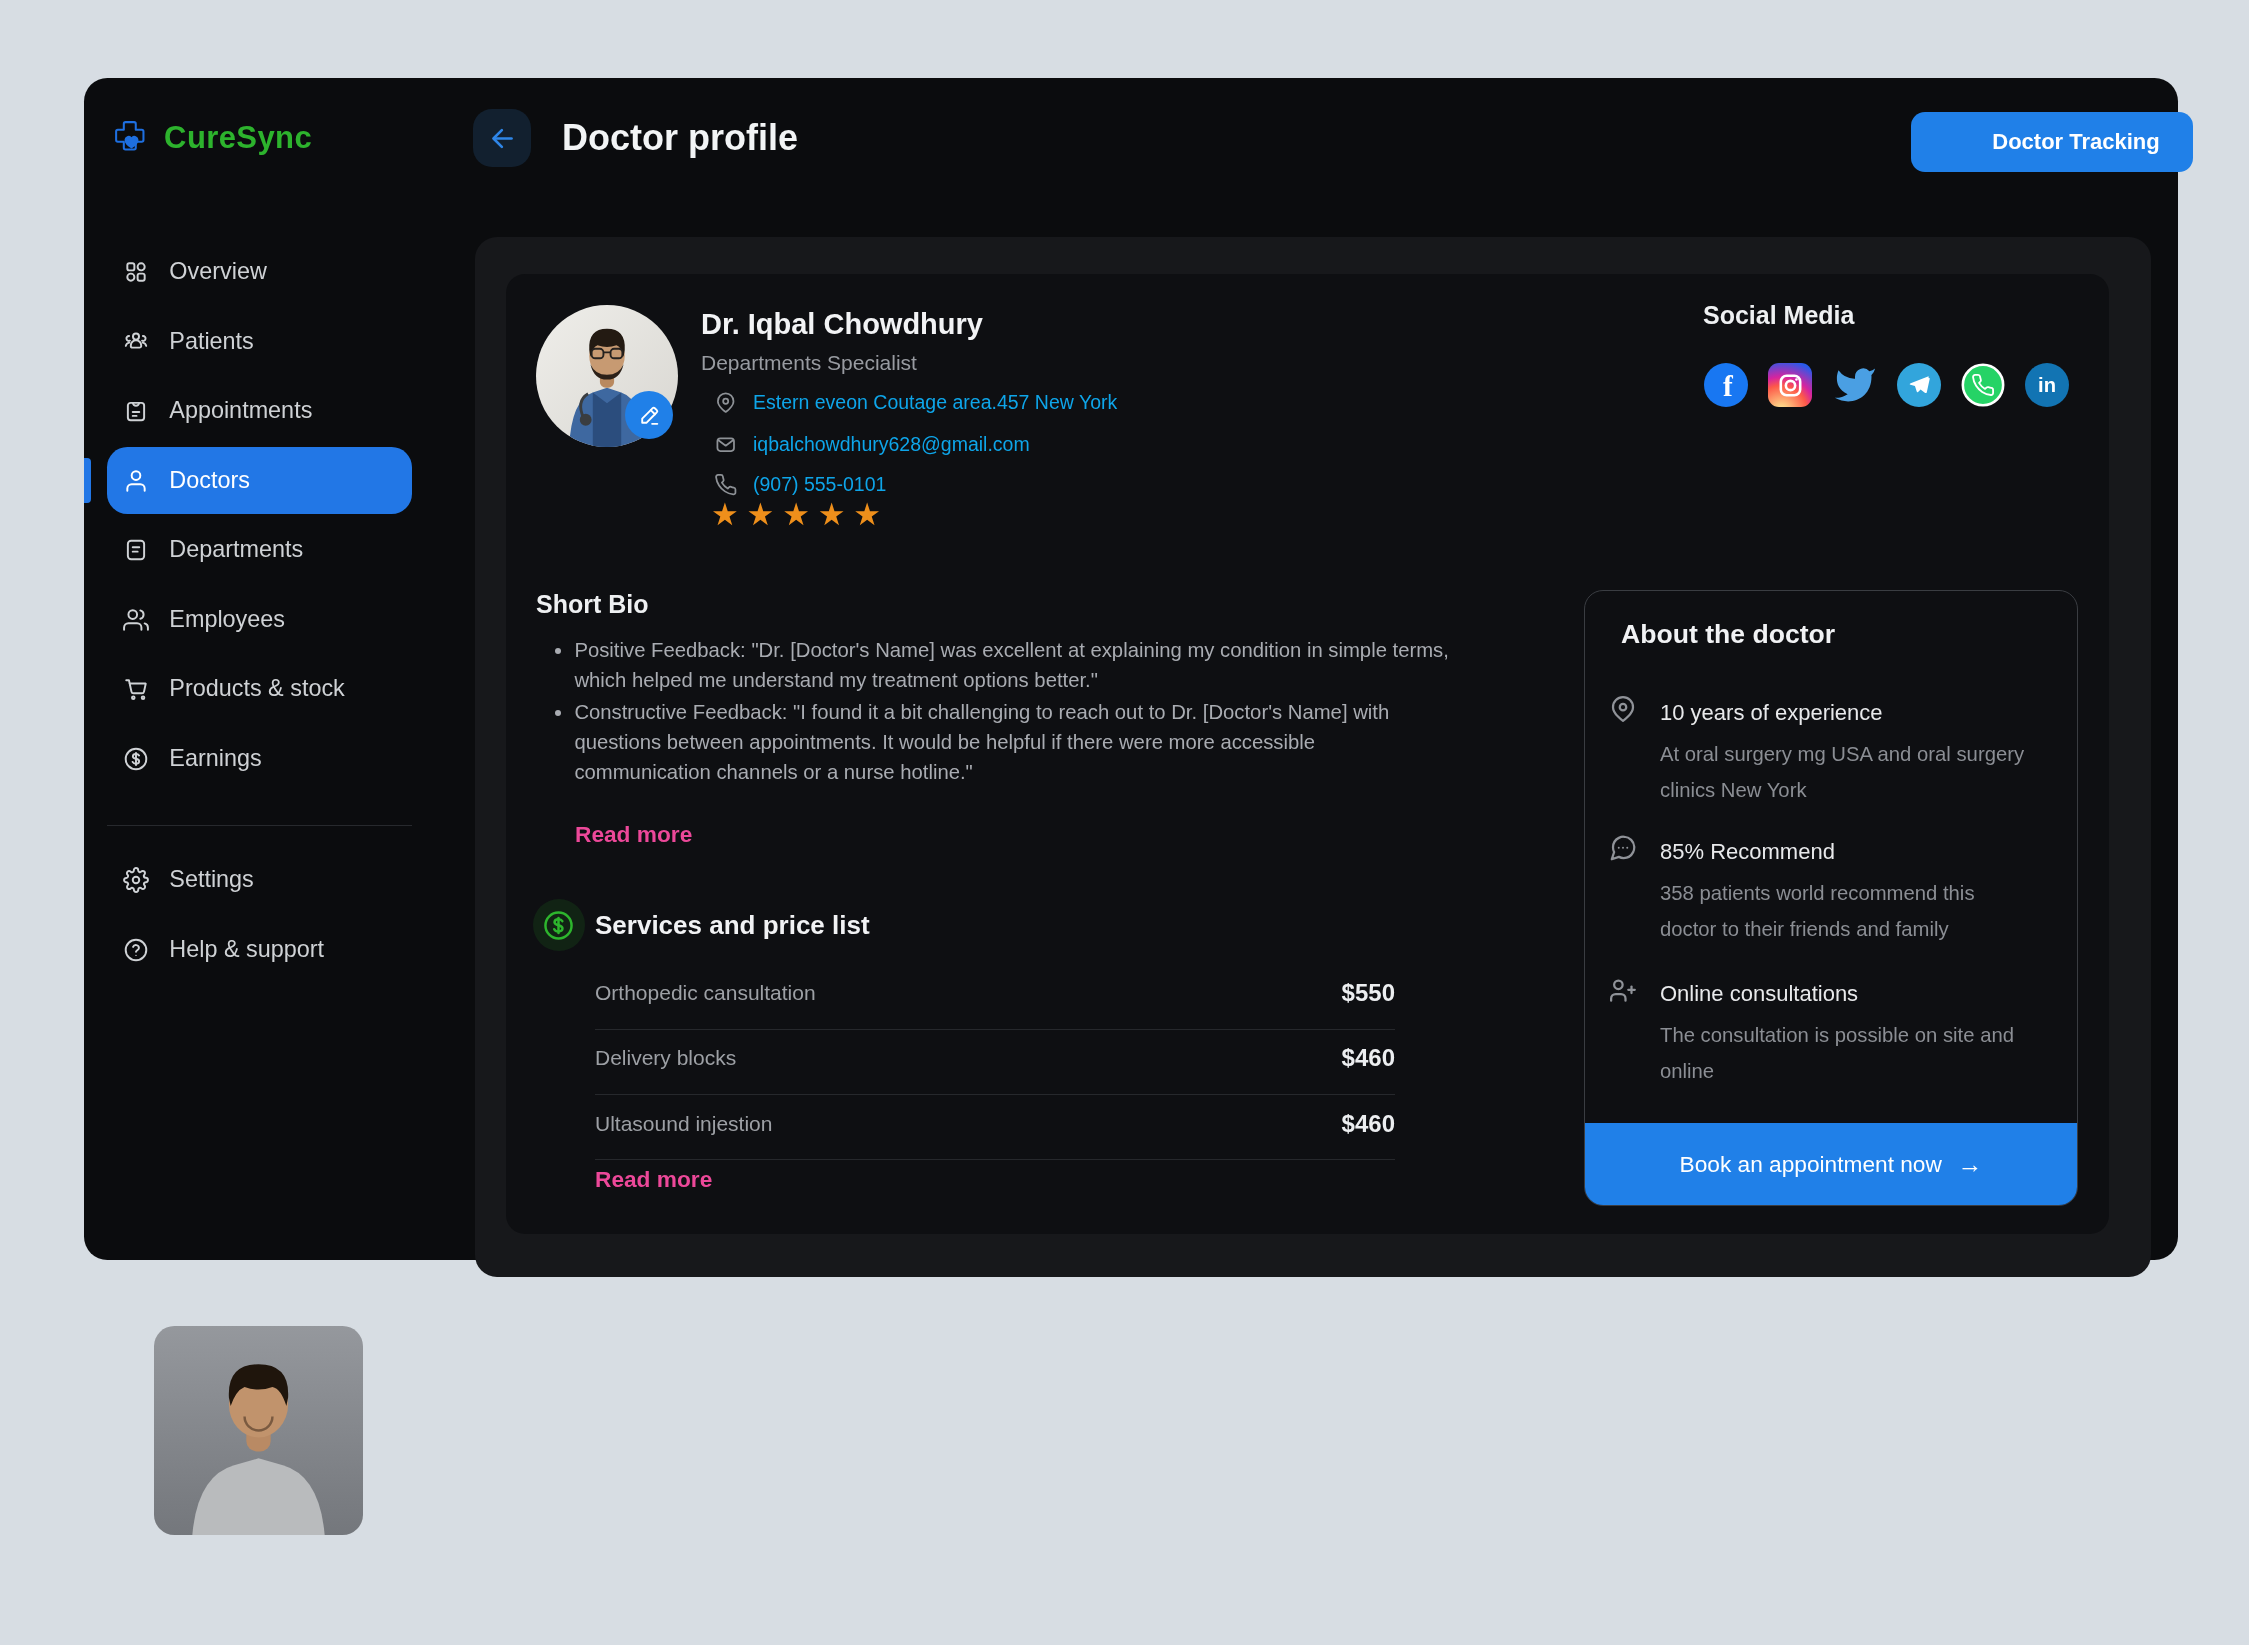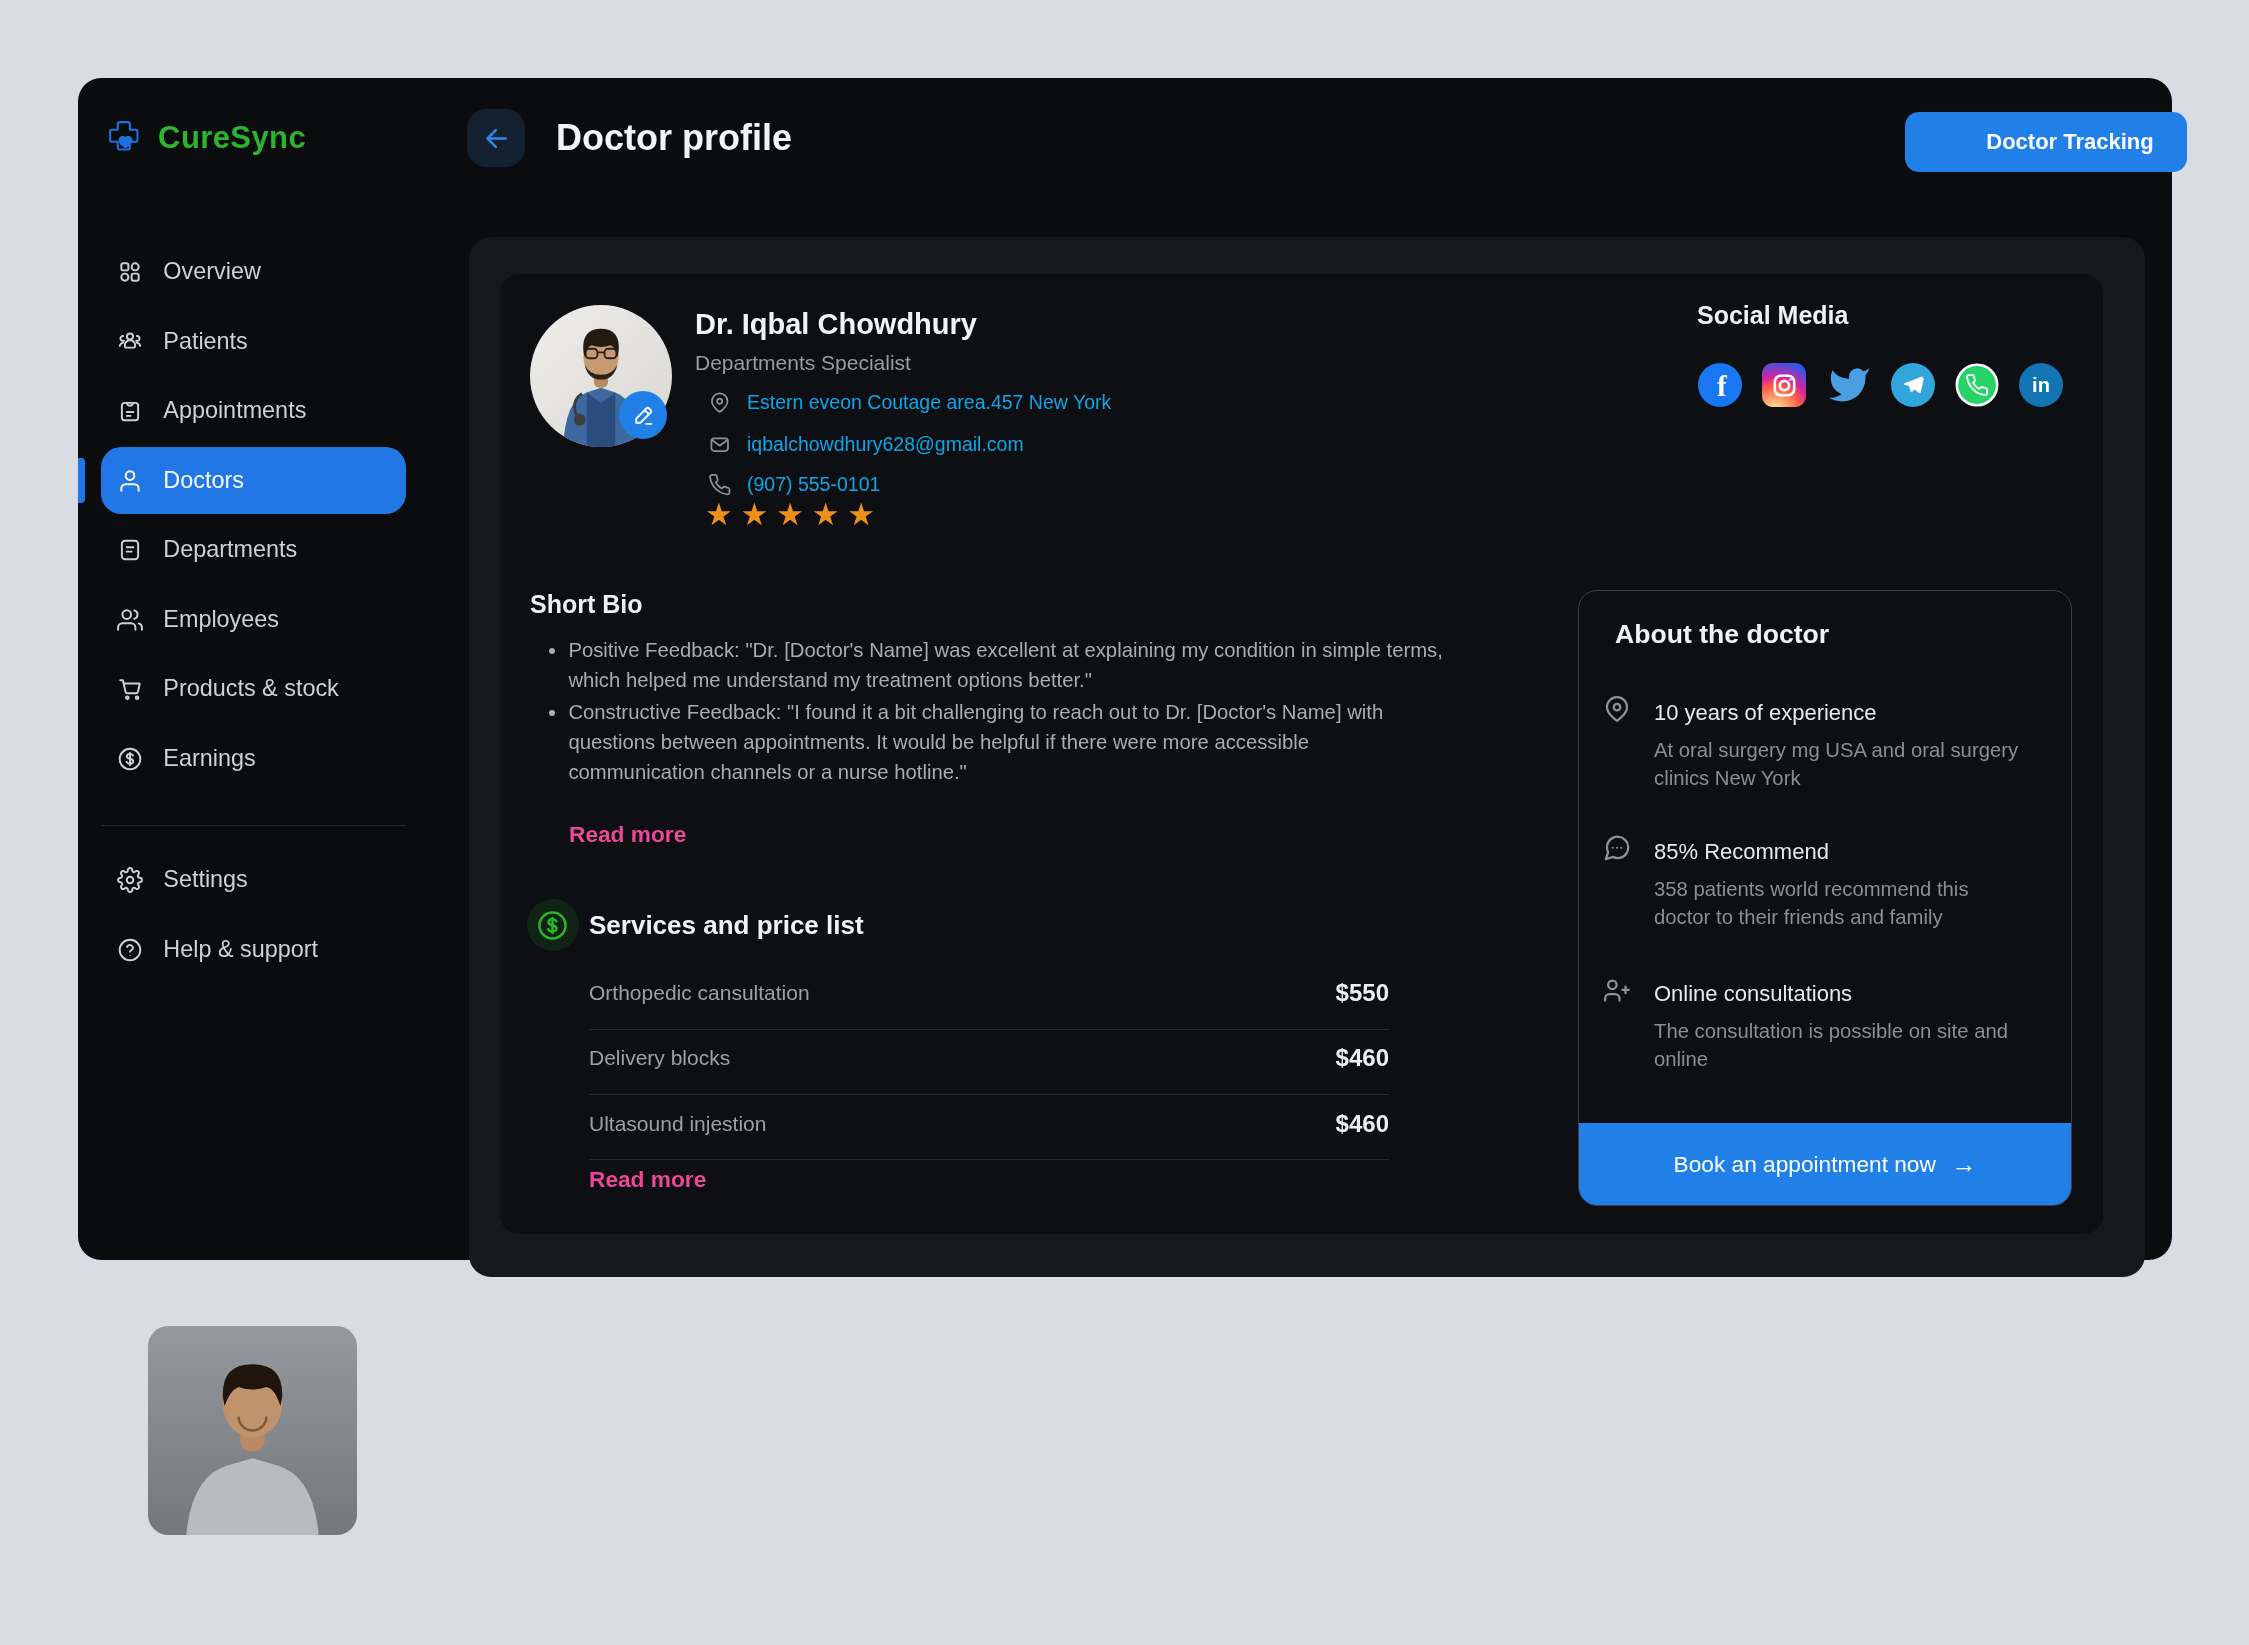--- a/index.html
+++ b/index.html
@@ -1,17 +1,17 @@
 <!DOCTYPE html>
 <html style="font-size:12.5px"><head>
 <meta charset="utf-8">
 <style>
   html,body{margin:0;padding:0;background:#d7dde3;}
   .page{position:relative;width:2250px;height:1645px;background:#d7dde3;font-family:"Liberation Sans",sans-serif;overflow:hidden;}
-  .app{position:absolute;left:78px;top:78px;width:2094px;height:1182px;background:#0b0c0e;border-radius:23.4px;}
+  .app{position:absolute;left:84px;top:78px;width:2094px;height:1182px;background:#0b0c0e;border-radius:23.4px;}
   .abs{position:absolute;}
   .flexc{display:flex;align-items:center;}
   
   .logo{left:26.6px;top:39px;gap:12.5px;}
   .logo-text{font-size:31px;font-weight:bold;color:#2db32d;letter-spacing:0.4px;}
   .nav-item{left:39px;width:297px;height:47px;gap:20.3px;color:#cfd2d5;font-size:23.4px;cursor:pointer;z-index:2;}
   .nav-item .icon{width:26px;height:26px;}
   .nav-item.active{color:#ffffff;}
   .nav-pill{left:23.4px;top:369px;width:305px;height:67px;background:#2277e6;border-radius:20.3px;z-index:1;}
   .nav-indicator{left:0;top:380px;width:7px;height:45px;background:#2277e6;border-radius:0 3.9px 3.9px 0;}
@@ -53,21 +53,21 @@
   .svc-row{left:89px;width:800px;height:34px;justify-content:space-between;}
   .svc-label{font-size:21px;color:#9da0a5;}
   .svc-price{font-size:24px;font-weight:600;color:#eceef0;}
   .svc-div{left:89px;width:800px;height:0.8px;background:#26282c;}
   .svc-read{left:89px;top:892px;}
   
   .about{left:1078px;top:316px;width:494px;height:616px;border:0.8px solid #3a3d42;border-radius:19px;box-sizing:border-box;overflow:hidden;}
   .about-title{left:36px;top:28px;font-size:26.6px;font-weight:bold;color:#f1f2f4;}
   .ab-icon{left:23.4px;width:30px;height:30px;color:#8f9298;}
   .ab-item-title{left:75px;font-size:22px;color:#e8e9eb;}
-  .ab-item-text{left:75px;width:375px;font-size:20.3px;line-height:28px;color:#8b8e94;}
+  .ab-item-text{left:75px;width:375px;font-size:20.3px;line-height:36px;color:#8b8e94;}
   .cta{left:0;bottom:0;width:100%;height:82px;background:#2080e8;color:#fff;font-size:22.7px;justify-content:center;gap:15.6px;cursor:pointer;}
   svg.st{fill:none;stroke:currentColor;stroke-width:1.8;stroke-linecap:round;stroke-linejoin:round;}
 </style>
 </head>
 <body>
 
 <div class="page">
 <div class="app">
 
   <div class="abs flexc logo">

